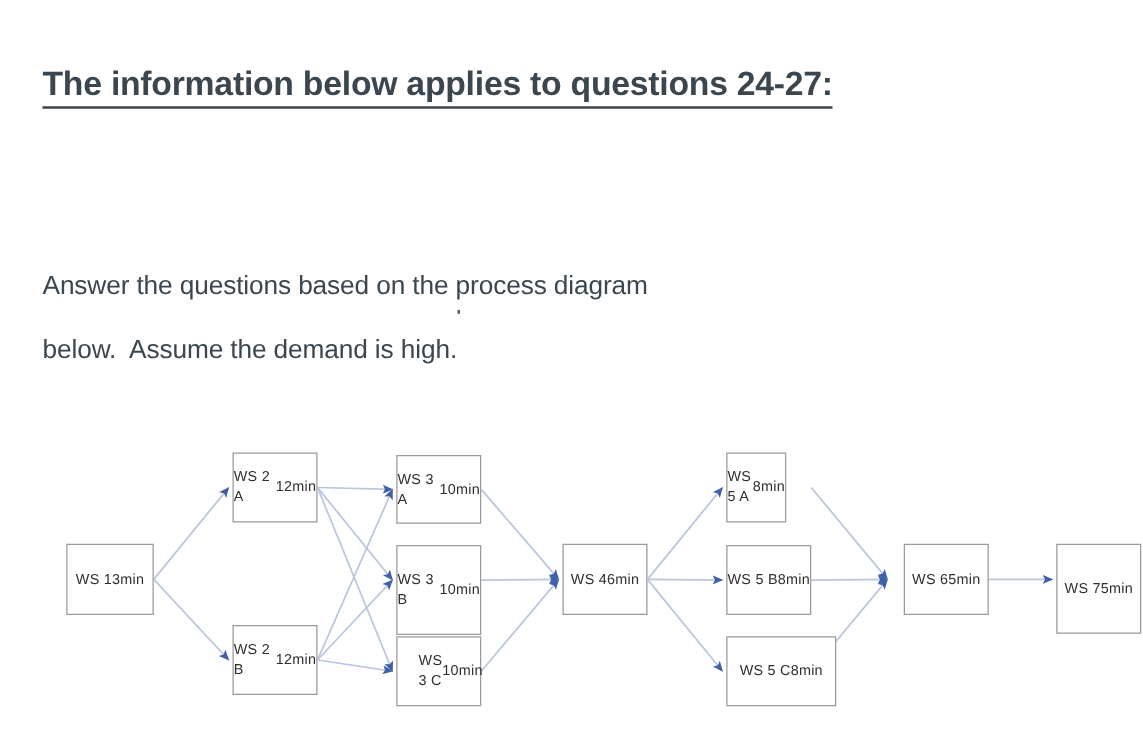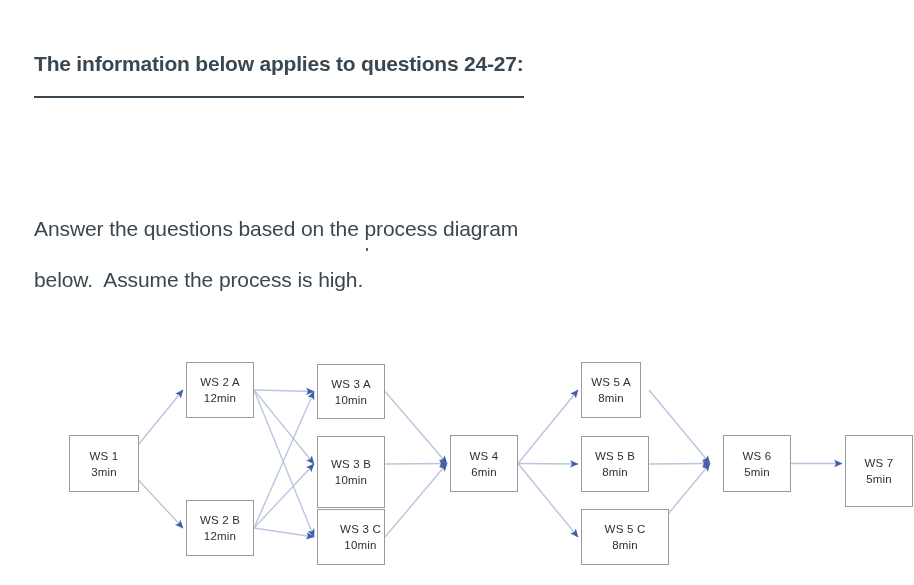--- a/index.html
+++ b/index.html
@@ -14,26 +14,26 @@
     overflow: hidden;
     font-family: "Liberation Sans", sans-serif;
     color: #3a4750;
   }
 
   
   #slide-heading {
     position: absolute;
     left: 34px;
     top: 52px;
-    font-size: 21px;
+    font-size: 27px;
     font-weight: bold;
     color: #3a4750;
     letter-spacing: -0.2px;
     border-bottom: 2px solid #3a4750;
-    padding-bottom: 20px;
+    padding-bottom: 2px;
     display: inline-block;
     white-space: nowrap;
   }
 
   #slide-body {
     position: absolute;
     left: 34px;
     top: 203px;
     width: 820px;
     font-size: 21px;
@@ -70,40 +70,40 @@
     width: 914px;
     height: 585px;
     pointer-events: none;
   }
   .ws-node {
     position: absolute;
     box-sizing: border-box;
     border: 1.3px solid #9a9a9a;
     background: #ffffff;
     display: flex;
-    flex-direction: column;
+    flex-direction: row;
     align-items: center;
     justify-content: center;
     color: #2f2f2f;
     font-size: 11.5px;
     line-height: 16px;
     letter-spacing: 0.2px;
     z-index: 2;
   }
   .ws-node .ws-label { display: block; }
   .ws-node .ws-time  { display: block; text-align: center; }
 </style>
 </head>
 <body>
 
 <div id="slide-heading">The information below applies to questions 24-27:</div>
 
 <div id="slide-body">
   <span class="body-line">Answer the questions based on the process diagram</span>
-  <span class="body-line">below.  Assume the process is high.</span>
+  <span class="body-line">below.  Assume the demand is high.</span>
 </div>
 
 <div id="stray-mark"></div>
 
 <div id="process-diagram">
   <svg id="diagram-edges" viewBox="0 0 914 585" width="914" height="585" xmlns="http://www.w3.org/2000/svg">
     <defs>
       <marker id="arrowhead" markerWidth="7" markerHeight="7" refX="5.6" refY="3" orient="auto" markerUnits="strokeWidth">
         <path d="M 0 0.4 L 6 3 L 0 5.6 L 1.3 3 Z" fill="#3f5fa8"></path>
       </marker>
@@ -123,21 +123,21 @@
         <line x1="518" y1="463.5" x2="578" y2="390" stroke="#b9c6dd" stroke-width="1.4" marker-end="url(#arrowhead)"></line>
         <line x1="518" y1="463.5" x2="578" y2="464" stroke="#b9c6dd" stroke-width="1.4" marker-end="url(#arrowhead)"></line>
         <line x1="518" y1="463.5" x2="578" y2="537" stroke="#b9c6dd" stroke-width="1.4" marker-end="url(#arrowhead)"></line>
         <line x1="649" y1="390" x2="710" y2="463.5" stroke="#b9c6dd" stroke-width="1.4" marker-end="url(#arrowhead)"></line>
         <line x1="649" y1="464" x2="710" y2="463.5" stroke="#b9c6dd" stroke-width="1.4" marker-end="url(#arrowhead)"></line>
         <line x1="649" y1="537" x2="710" y2="463.5" stroke="#b9c6dd" stroke-width="1.4" marker-end="url(#arrowhead)"></line>
         <line x1="781" y1="463.5" x2="842" y2="463.5" stroke="#b9c6dd" stroke-width="1.4" marker-end="url(#arrowhead)"></line>
       </g>
   </svg>
   <div id="node-layer">
-      <div class="ws-node" style="left: 53px; top: 435px; width: 70px; height: 57px; margin-left: 16px;">
+      <div class="ws-node" style="left: 53px; top: 435px; width: 70px; height: 57px;">
         <span class="ws-label">WS 1</span>
         <span class="ws-time">3min</span>
       </div>
       <div class="ws-node" style="left: 186px; top: 362px; width: 68px; height: 56px;">
         <span class="ws-label">WS 2 A</span>
         <span class="ws-time">12min</span>
       </div>
       <div class="ws-node" style="left: 186px; top: 500px; width: 68px; height: 56px;">
         <span class="ws-label">WS 2 B</span>
         <span class="ws-time">12min</span>
@@ -151,21 +151,21 @@
         <span class="ws-time">10min</span>
       </div>
       <div class="ws-node" style="left: 317px; top: 509px; width: 68px; height: 56px; padding-left: 19px;">
         <span class="ws-label">WS 3 C</span>
         <span class="ws-time">10min</span>
       </div>
       <div class="ws-node" style="left: 450px; top: 435px; width: 68px; height: 57px;">
         <span class="ws-label">WS 4</span>
         <span class="ws-time">6min</span>
       </div>
-      <div class="ws-node" style="left: 581px; top: 362px; width: 60px; height: 56px;">
+      <div class="ws-node" style="left: 581px; top: 362px; width: 48px; height: 56px;">
         <span class="ws-label">WS 5 A</span>
         <span class="ws-time">8min</span>
       </div>
       <div class="ws-node" style="left: 581px; top: 436px; width: 68px; height: 56px;">
         <span class="ws-label">WS 5 B</span>
         <span class="ws-time">8min</span>
       </div>
       <div class="ws-node" style="left: 581px; top: 509px; width: 88px; height: 56px;">
         <span class="ws-label">WS 5 C</span>
         <span class="ws-time">8min</span>

